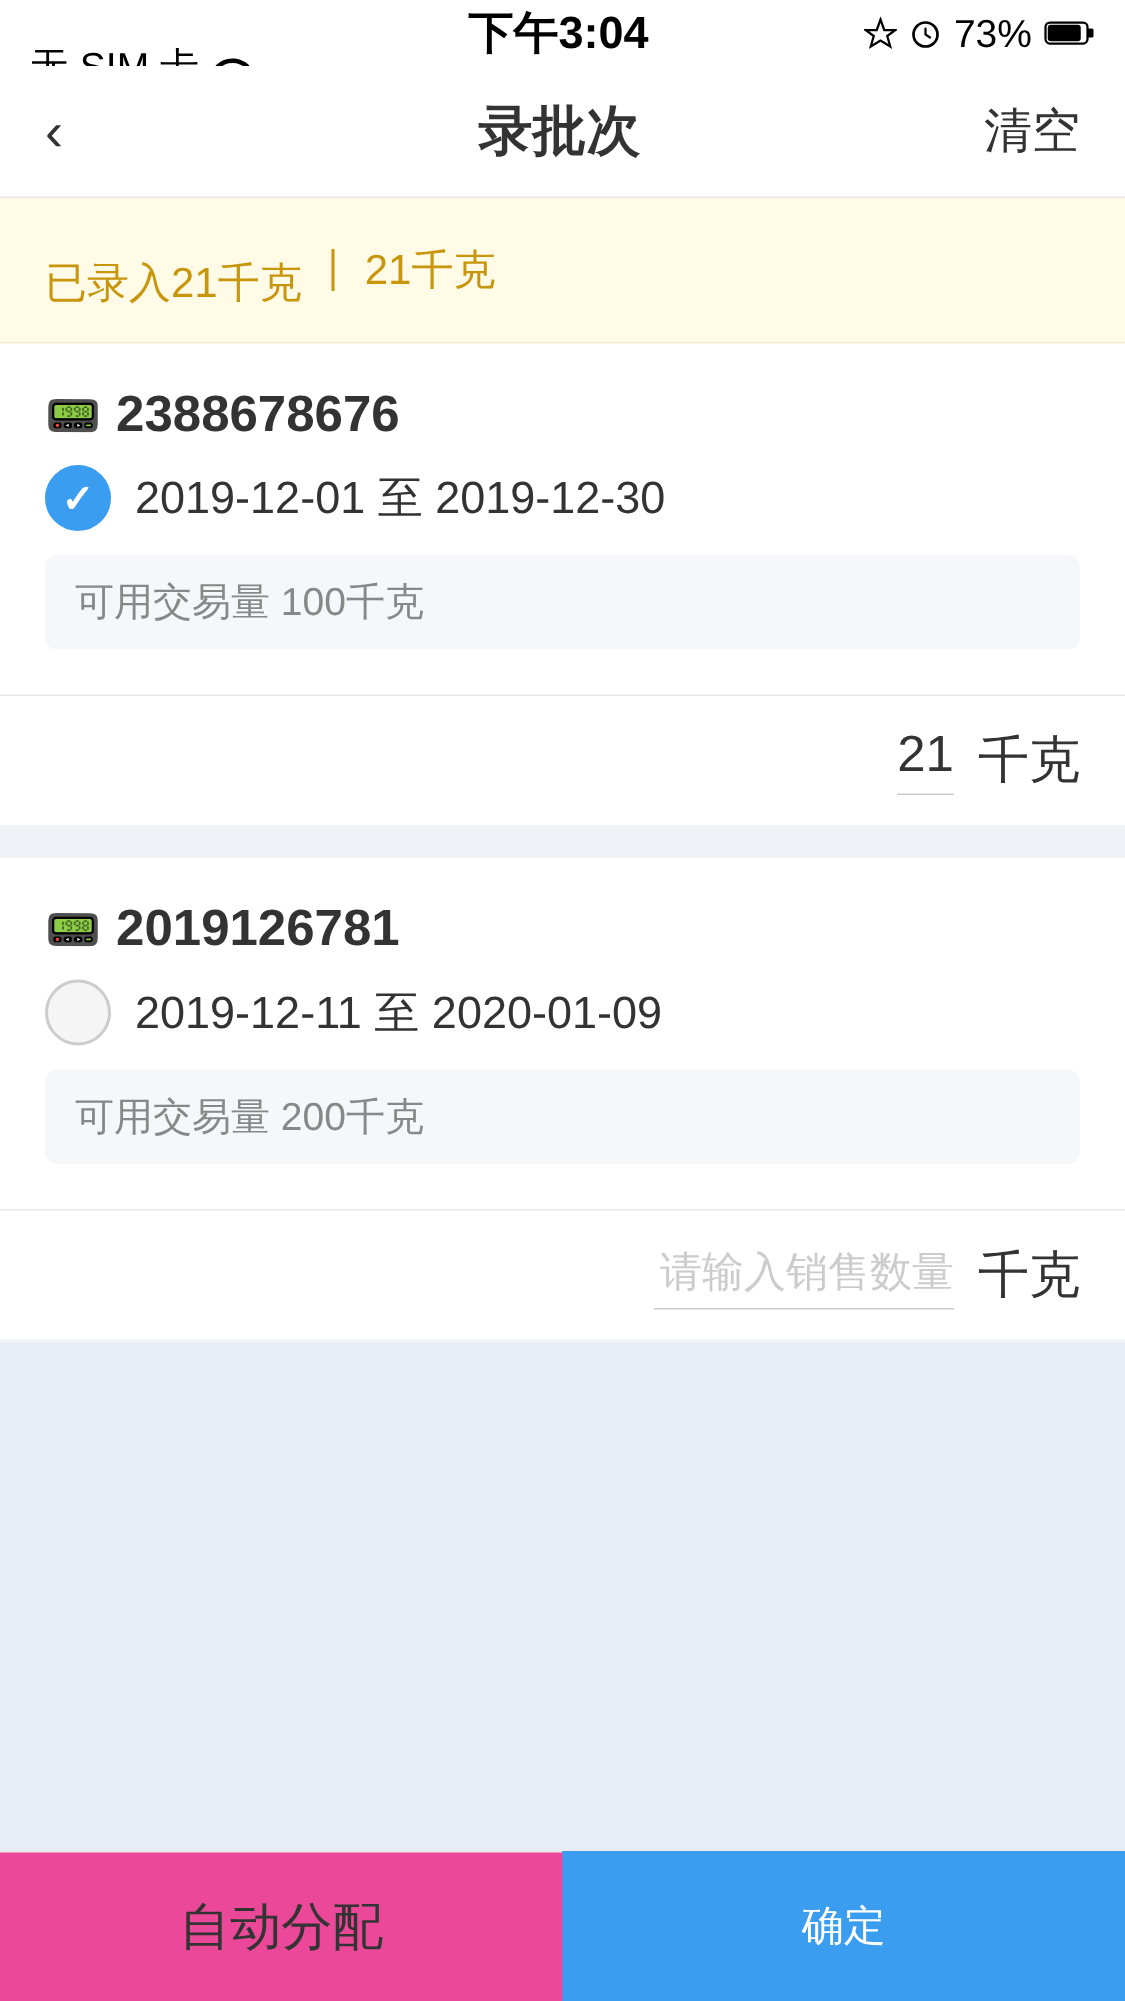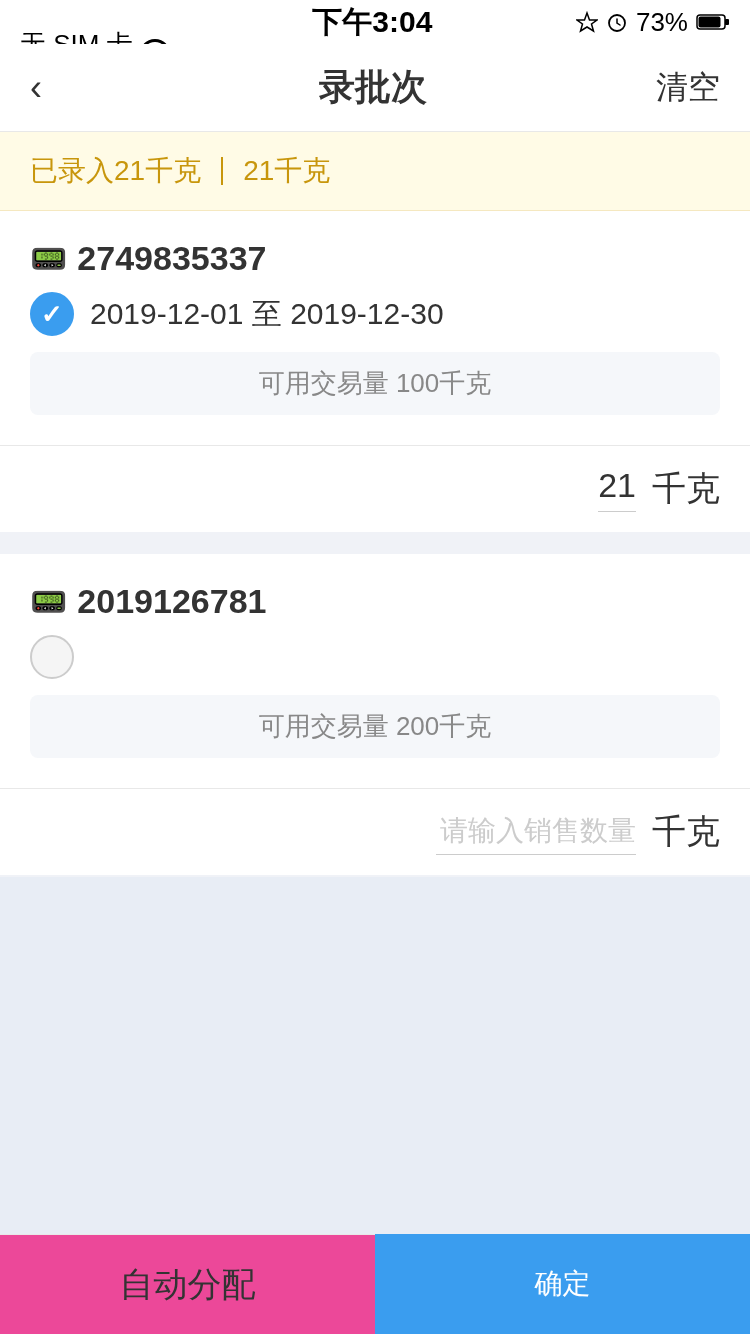--- a/index.html
+++ b/index.html
@@ -78,20 +78,21 @@
       background: #fffbe6;
       padding: 20px 30px;
       display: flex;
       align-items: center;
       gap: 20px;
       border-bottom: 1px solid #f5e8c0;
     }
     .summary-text {
       font-size: 28px;
       color: #c8960c;
+      margin-top: 18px;
     }
     .summary-divider {
       width: 2px;
       height: 28px;
       background: #c8960c;
     }
     .summary-value {
       font-size: 28px;
       color: #c8960c;
     }
@@ -154,21 +155,20 @@
     }
 
     .available-qty-box {
       background: #f5f7fa;
       border-radius: 8px;
       padding: 14px 20px;
       font-size: 26px;
       color: #888;
       margin-left: 0;
       margin-top: 4px;
-      text-align: center;
     }
 
     .qty-input-row {
       display: flex;
       align-items: center;
       justify-content: flex-end;
       padding: 20px 30px;
       gap: 16px;
       border-top: 1px solid #e8e8e8;
       margin-top: 10px;
@@ -291,21 +291,21 @@
     <div class="summary-banner">
       <span class="summary-text">已录入21千克</span>
       <div class="summary-divider"></div>
       <span class="summary-value">21千克</span>
     </div>
 
     <div class="card">
       <div class="card-inner">
         <div class="batch-id-row">
           <span class="batch-icon">📟</span>
-          <span class="batch-id">2749835337</span>
+          <span class="batch-id">2388678676</span>
         </div>
         <div class="date-row">
           <div class="radio-circle checked">
             <span class="radio-check">✓</span>
           </div>
           <span class="date-text">2019-12-01 至 2019-12-30</span>
         </div>
         <div class="available-qty-box">可用交易量 100千克</div>
       </div>
       <div class="qty-input-row">
@@ -317,20 +317,21 @@
     <div class="card-divider"></div>
 
     <div class="card">
       <div class="card-inner">
         <div class="batch-id-row">
           <span class="batch-icon">📟</span>
           <span class="batch-id">2019126781</span>
         </div>
         <div class="date-row">
           <div class="radio-circle"></div>
+          <span class="date-text">2019-12-11 至 2020-01-09</span>
         </div>
         <div class="available-qty-box">可用交易量 200千克</div>
       </div>
       <div class="qty-input-row">
         <input class="qty-input qty-underline" type="text" placeholder="请输入销售数量" style="">
         <span class="qty-unit">千克</span>
       </div>
     </div>
 
     <div class="bottom-empty"></div>

